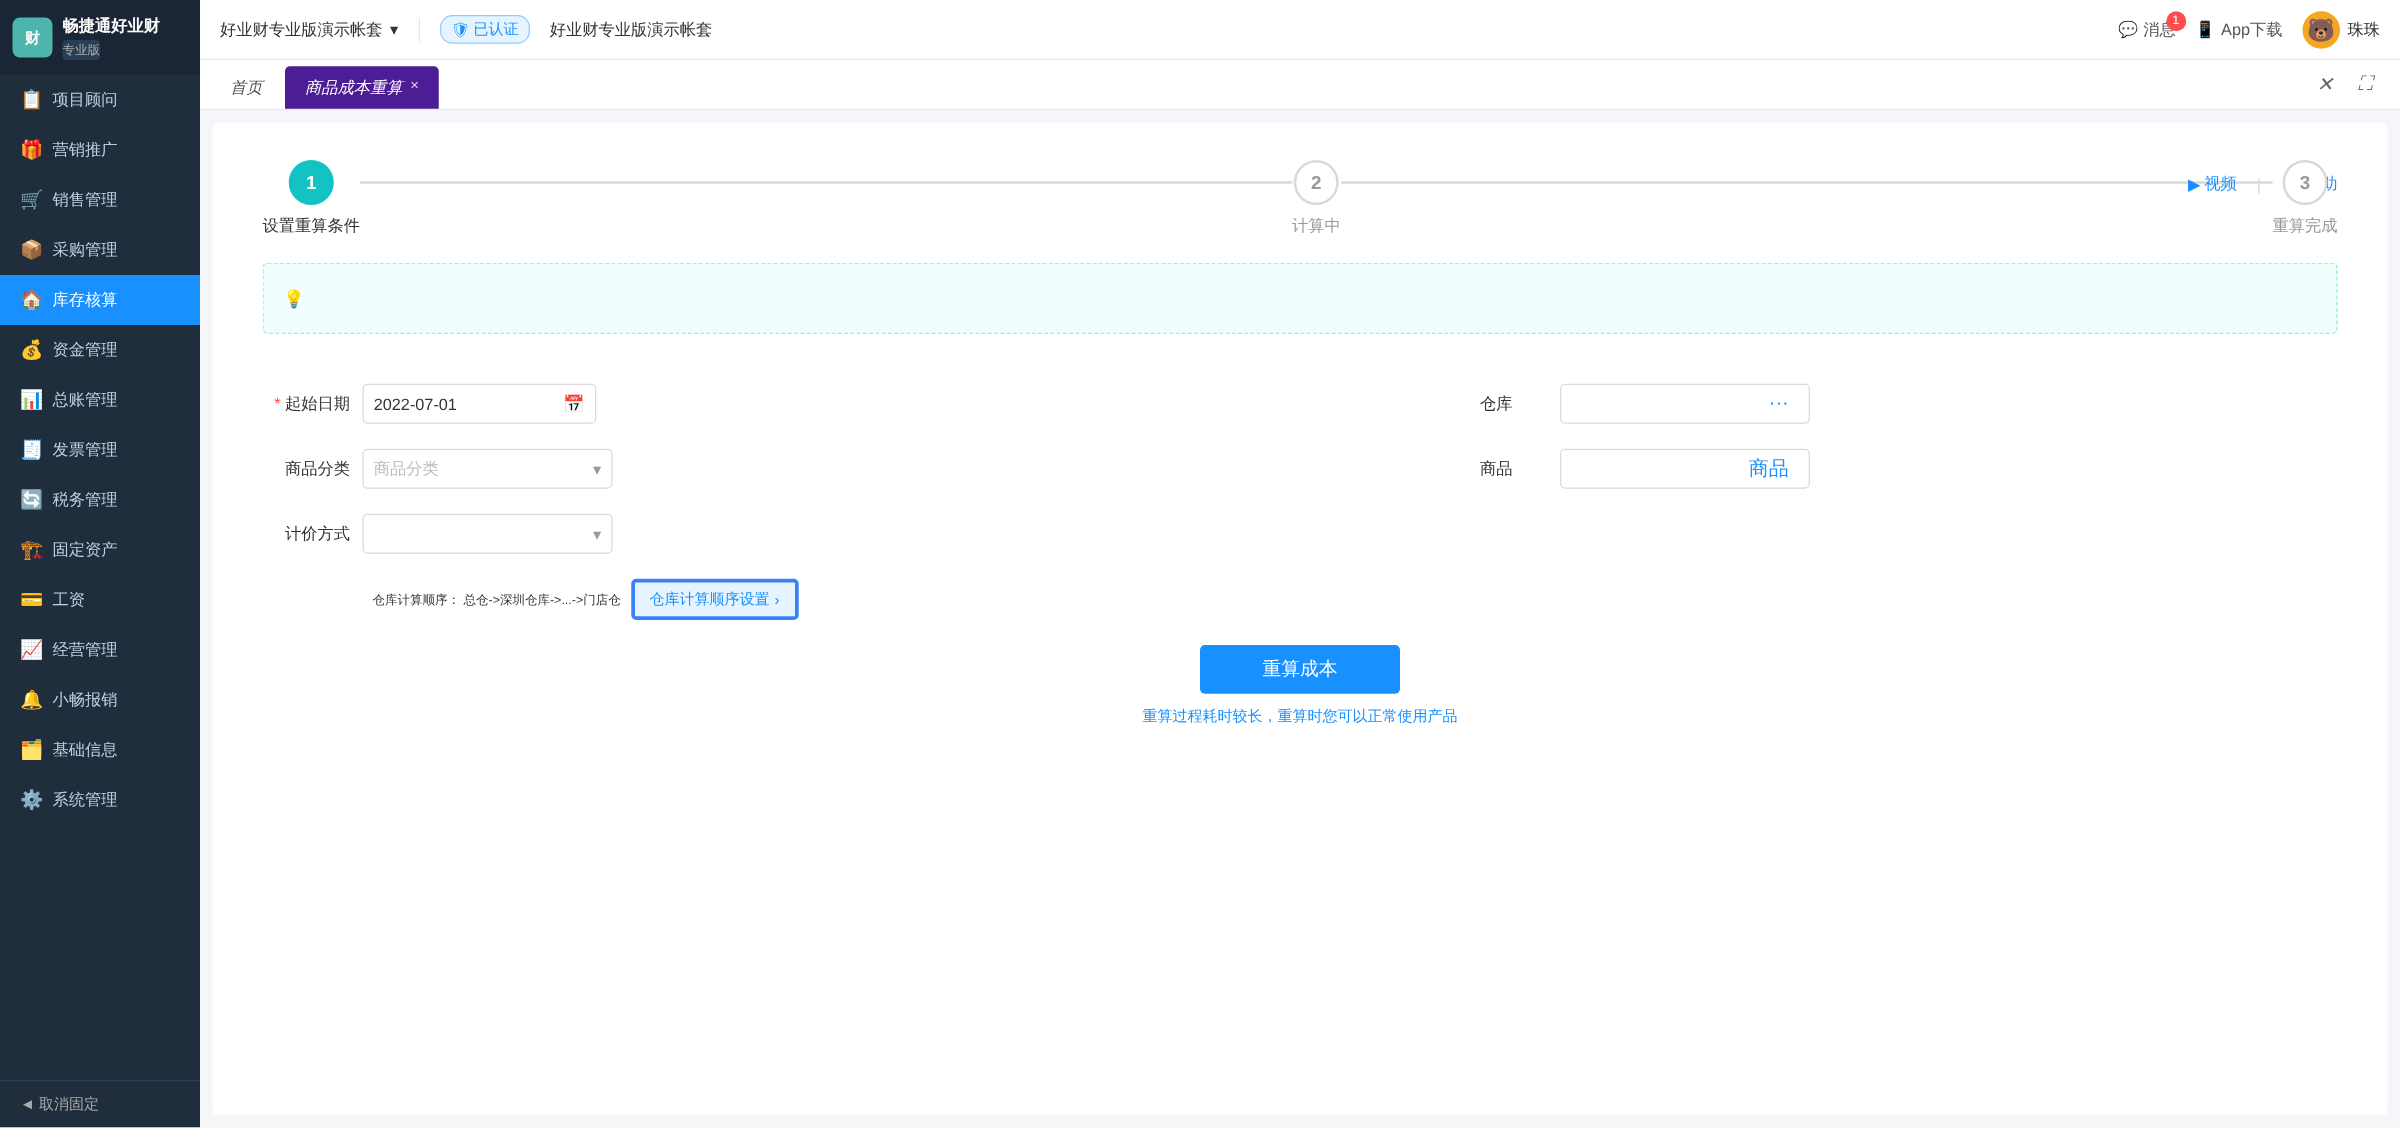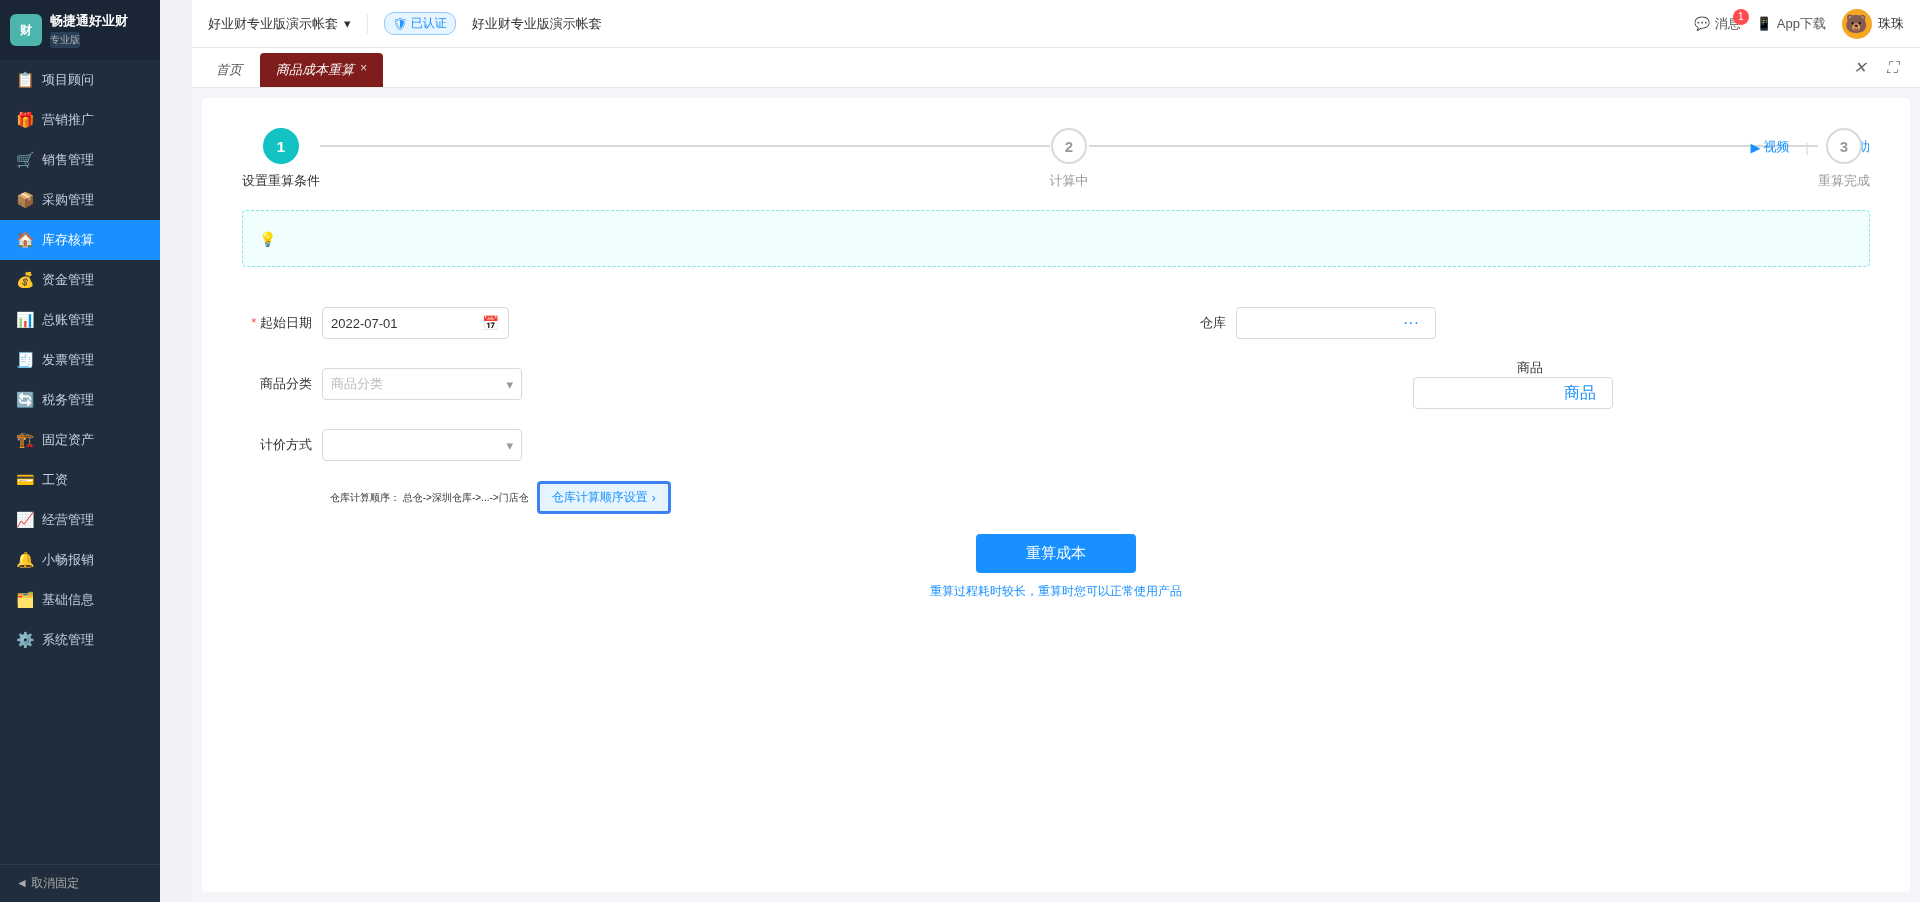--- a/index.html
+++ b/index.html
@@ -60,21 +60,20 @@
       border-top: 1px solid #2a3f55;
     }
 
     
     .main-area {
       flex: 1;
       display: flex;
       flex-direction: column;
       background: #f5f6fa;
       overflow: hidden;
-      margin-left: 32px;
     }
 
     
     .topbar {
       background: #fff;
       height: 48px;
       display: flex;
       align-items: center;
       padding: 0 16px;
       border-bottom: 1px solid #e8e8e8;
@@ -154,21 +153,21 @@
       font-style: italic;
     }
     .tab-item {
       padding: 8px 16px;
       font-size: 13px;
       cursor: pointer;
       border-radius: 4px 4px 0 0;
       color: #555;
     }
     .tab-item.active {
-      background: #7f1d1d;
+      background: #4c1d95;
       color: #fff;
       display: flex;
       align-items: flex-start;
       gap: 6px;
     }
     .tab-close {
       font-size: 12px;
       color: rgba(255,255,255,0.8);
       cursor: pointer;
     }
@@ -332,20 +331,21 @@
     .form-col {
       display: flex;
       align-items: center;
       flex: 1;
     }
     .form-col-right {
       display: flex;
       align-items: center;
       flex: 1;
       margin-left: 80px;
+      gap: 28px;
     }
     .dots-btn {
       color: #1890ff;
       font-size: 16px;
       cursor: pointer;
       padding: 0 8px;
     }
 
     
     .warehouse-row {
@@ -572,21 +572,21 @@
       </div>
 
       <div class="form-row">
         <div class="form-col">
           <div class="form-label">商品分类</div>
           <div class="form-select">
             <span>商品分类</span>
             <span class="chevron-down" style="color:#999;"></span>
           </div>
         </div>
-        <div class="form-col-right" style="display:flex;align-items:center;margin-left:200px;flex-direction:column;">
+        <div class="form-col-right" style="display:flex;align-items:center;margin-left:200px;">
           <div class="form-label">商品</div>
           <div class="form-input" style="width:200px;color:#bbb;justify-content:flex-end;">
             <span class="dots-btn">商品</span>
           </div>
         </div>
       </div>
 
       <div class="form-row">
         <div class="form-col">
           <div class="form-label">计价方式</div>

